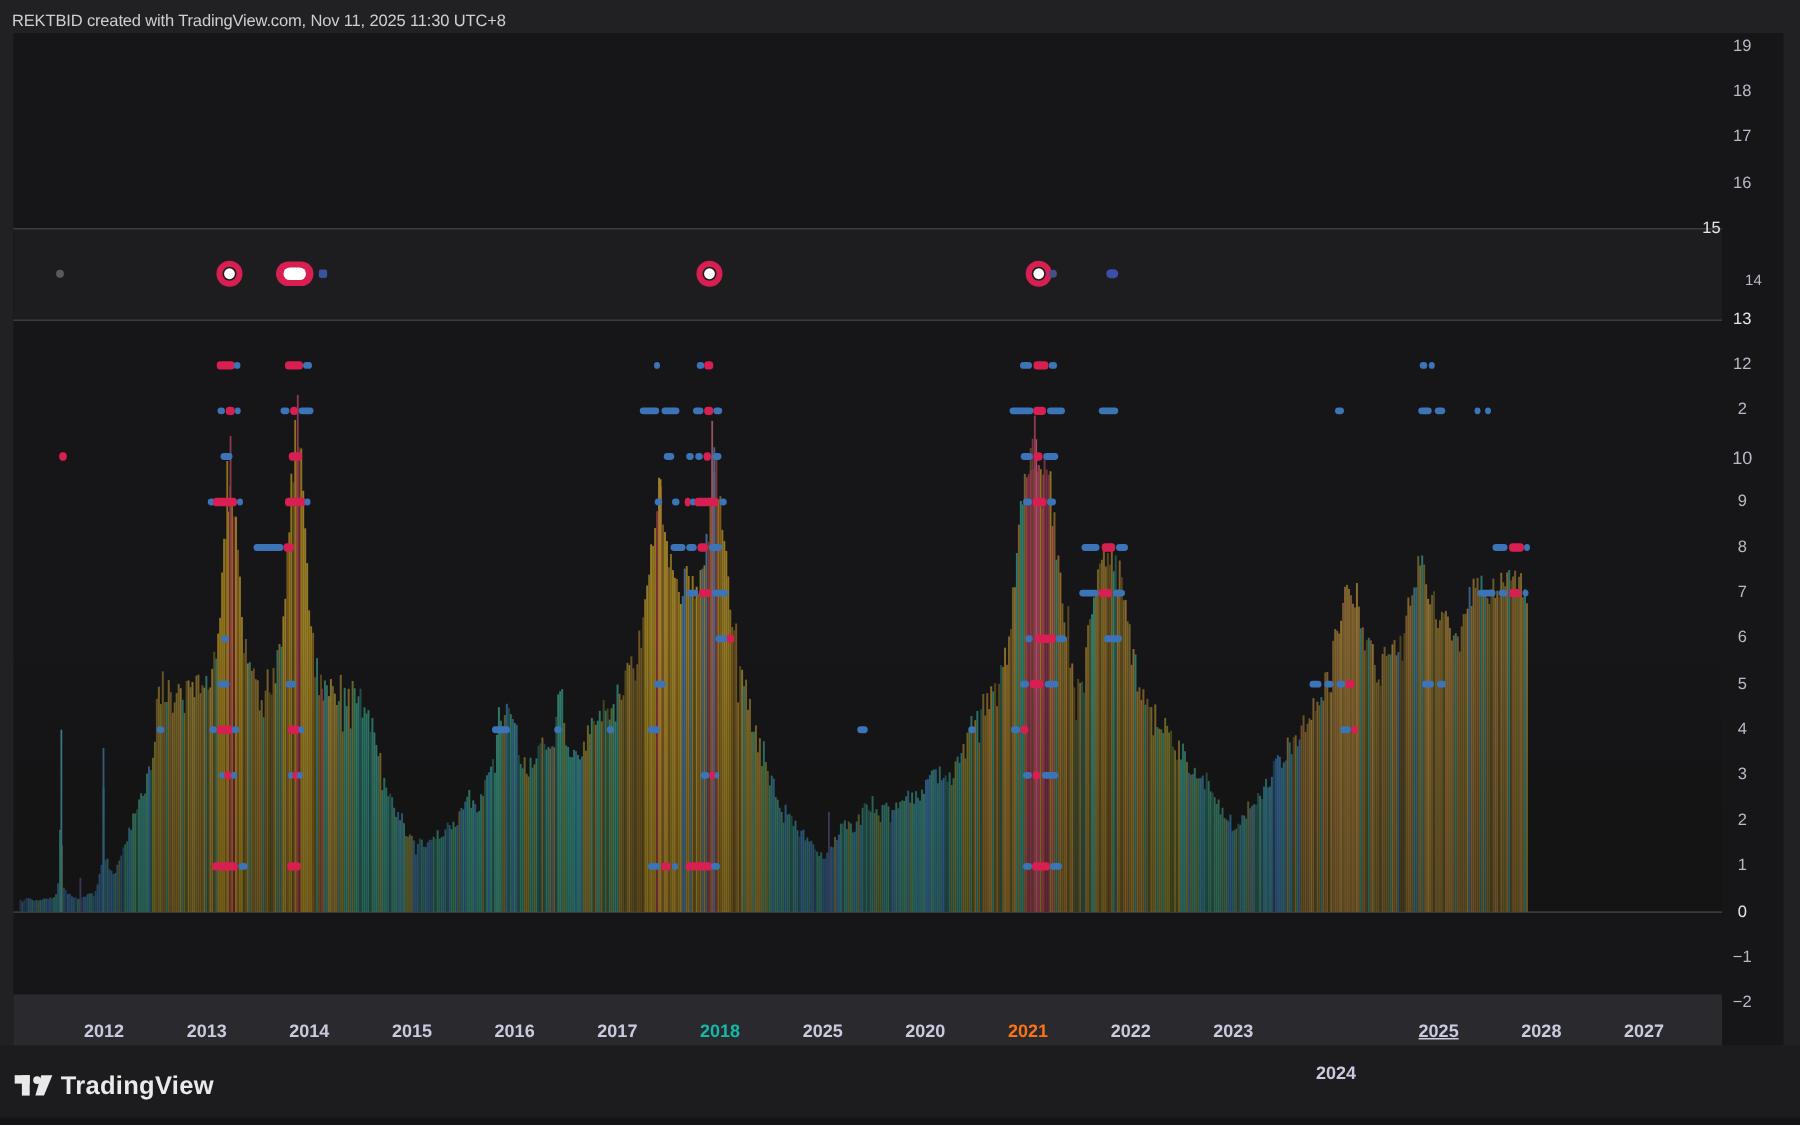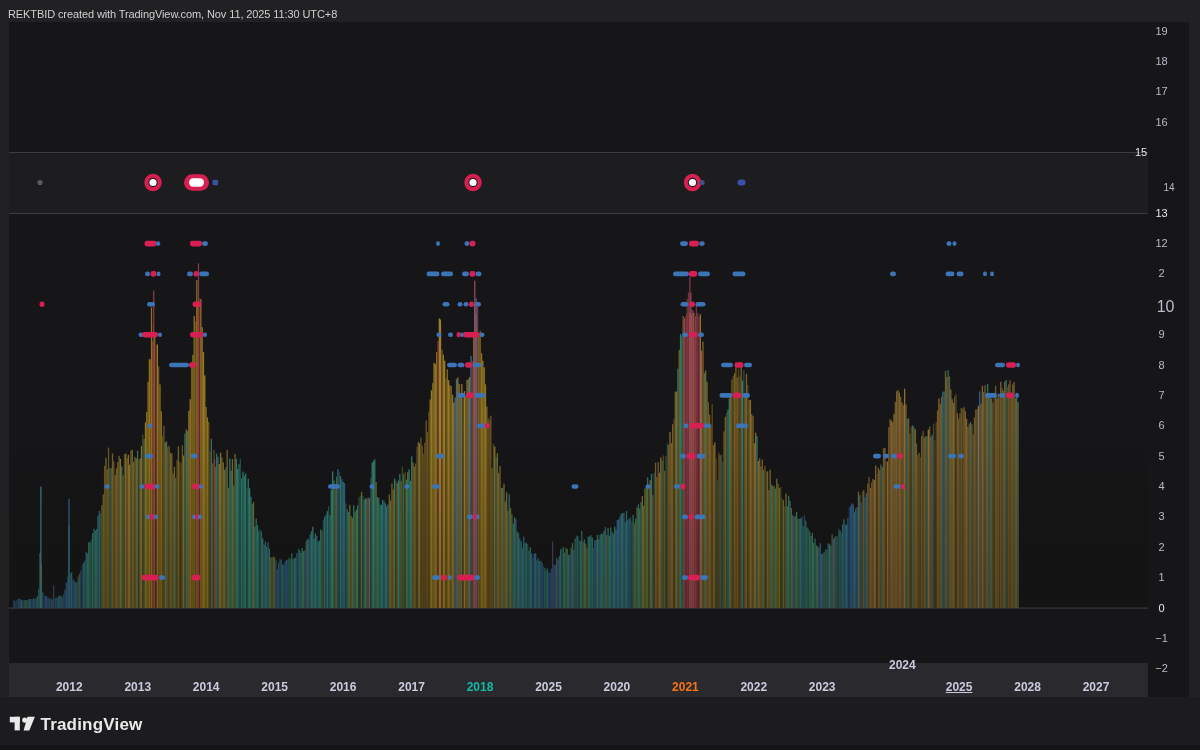--- a/index.html
+++ b/index.html
@@ -970,21 +970,21 @@
 
 <div style="position:absolute;left:1148.5px;top:24.5px;width:26px;text-align:center;font-size:11px;color:#b9bac8;">19</div>
 <div style="position:absolute;left:1148.5px;top:54.8px;width:26px;text-align:center;font-size:11px;color:#b9bac8;">18</div>
 <div style="position:absolute;left:1148.5px;top:85.2px;width:26px;text-align:center;font-size:11px;color:#b9bac8;">17</div>
 <div style="position:absolute;left:1148.5px;top:115.6px;width:26px;text-align:center;font-size:11px;color:#b9bac8;">16</div>
 <div style="position:absolute;left:1128px;top:145.9px;width:26px;text-align:center;font-size:11px;color:#e6e6ea;">15</div>
 <div style="position:absolute;left:1148.5px;top:182px;width:26px;text-align:right;font-size:10px;color:#b9bac8;">14</div>
 <div style="position:absolute;left:1148.5px;top:206.7px;width:26px;text-align:center;font-size:11px;color:#e6e6ea;">13</div>
 <div style="position:absolute;left:1148.5px;top:237.1px;width:26px;text-align:center;font-size:11px;color:#b9bac8;">12</div>
 <div style="position:absolute;left:1148.5px;top:267.4px;width:26px;text-align:center;font-size:11px;color:#b9bac8;">2</div>
-<div style="position:absolute;left:1148.5px;top:297.8px;width:26px;text-align:right;font-size:16px;color:#b9bac8;">10</div>
+<div style="position:absolute;left:1148.5px;top:297.8px;width:26px;text-align:center;font-size:12px;color:#b9bac8;">10</div>
 <div style="position:absolute;left:1148.5px;top:328.2px;width:26px;text-align:center;font-size:11px;color:#b9bac8;">9</div>
 <div style="position:absolute;left:1148.5px;top:358.5px;width:26px;text-align:center;font-size:11px;color:#b9bac8;">8</div>
 <div style="position:absolute;left:1148.5px;top:388.9px;width:26px;text-align:center;font-size:11px;color:#b9bac8;">7</div>
 <div style="position:absolute;left:1148.5px;top:419.3px;width:26px;text-align:center;font-size:11px;color:#b9bac8;">6</div>
 <div style="position:absolute;left:1148.5px;top:449.6px;width:26px;text-align:center;font-size:11px;color:#b9bac8;">5</div>
 <div style="position:absolute;left:1148.5px;top:480.0px;width:26px;text-align:center;font-size:11px;color:#b9bac8;">4</div>
 <div style="position:absolute;left:1148.5px;top:510.4px;width:26px;text-align:center;font-size:11px;color:#b9bac8;">3</div>
 <div style="position:absolute;left:1148.5px;top:540.8px;width:26px;text-align:center;font-size:11px;color:#b9bac8;">2</div>
 <div style="position:absolute;left:1148.5px;top:571.1px;width:26px;text-align:center;font-size:11px;color:#b9bac8;">1</div>
 <div style="position:absolute;left:1148.5px;top:601.5px;width:26px;text-align:center;font-size:11px;color:#e6e6ea;">0</div>
@@ -995,16 +995,16 @@
 <div style="position:absolute;left:181.2px;top:680px;width:50px;text-align:center;font-size:12px;font-weight:bold;color:#c9cade;">2014</div>
 <div style="position:absolute;left:249.7px;top:680px;width:50px;text-align:center;font-size:12px;font-weight:bold;color:#c9cade;">2015</div>
 <div style="position:absolute;left:318.1px;top:680px;width:50px;text-align:center;font-size:12px;font-weight:bold;color:#c9cade;">2016</div>
 <div style="position:absolute;left:386.6px;top:680px;width:50px;text-align:center;font-size:12px;font-weight:bold;color:#c9cade;">2017</div>
 <div style="position:absolute;left:455.0px;top:680px;width:50px;text-align:center;font-size:12px;font-weight:bold;color:#14b8a6;">2018</div>
 <div style="position:absolute;left:523.5px;top:680px;width:50px;text-align:center;font-size:12px;font-weight:bold;color:#c9cade;">2025</div>
 <div style="position:absolute;left:591.9px;top:680px;width:50px;text-align:center;font-size:12px;font-weight:bold;color:#c9cade;">2020</div>
 <div style="position:absolute;left:660.4px;top:680px;width:50px;text-align:center;font-size:12px;font-weight:bold;color:#f97316;">2021</div>
 <div style="position:absolute;left:728.8px;top:680px;width:50px;text-align:center;font-size:12px;font-weight:bold;color:#c9cade;">2022</div>
 <div style="position:absolute;left:797.2px;top:680px;width:50px;text-align:center;font-size:12px;font-weight:bold;color:#c9cade;">2023</div>
-<div style="position:absolute;left:865.7px;top:658px;width:50px;text-align:right;font-size:12px;font-weight:bold;color:#c9cade;">2024</div>
+<div style="position:absolute;left:865.7px;top:708px;width:50px;text-align:center;font-size:12px;font-weight:bold;color:#c9cade;">2024</div>
 <div style="position:absolute;left:934.1px;top:680px;width:50px;text-align:center;font-size:12px;font-weight:bold;color:#c9cade;text-decoration:underline;">2025</div>
 <div style="position:absolute;left:1002.6px;top:680px;width:50px;text-align:center;font-size:12px;font-weight:bold;color:#c9cade;">2028</div>
 <div style="position:absolute;left:1071.0px;top:680px;width:50px;text-align:center;font-size:12px;font-weight:bold;color:#c9cade;">2027</div>
 
 </body></html>

